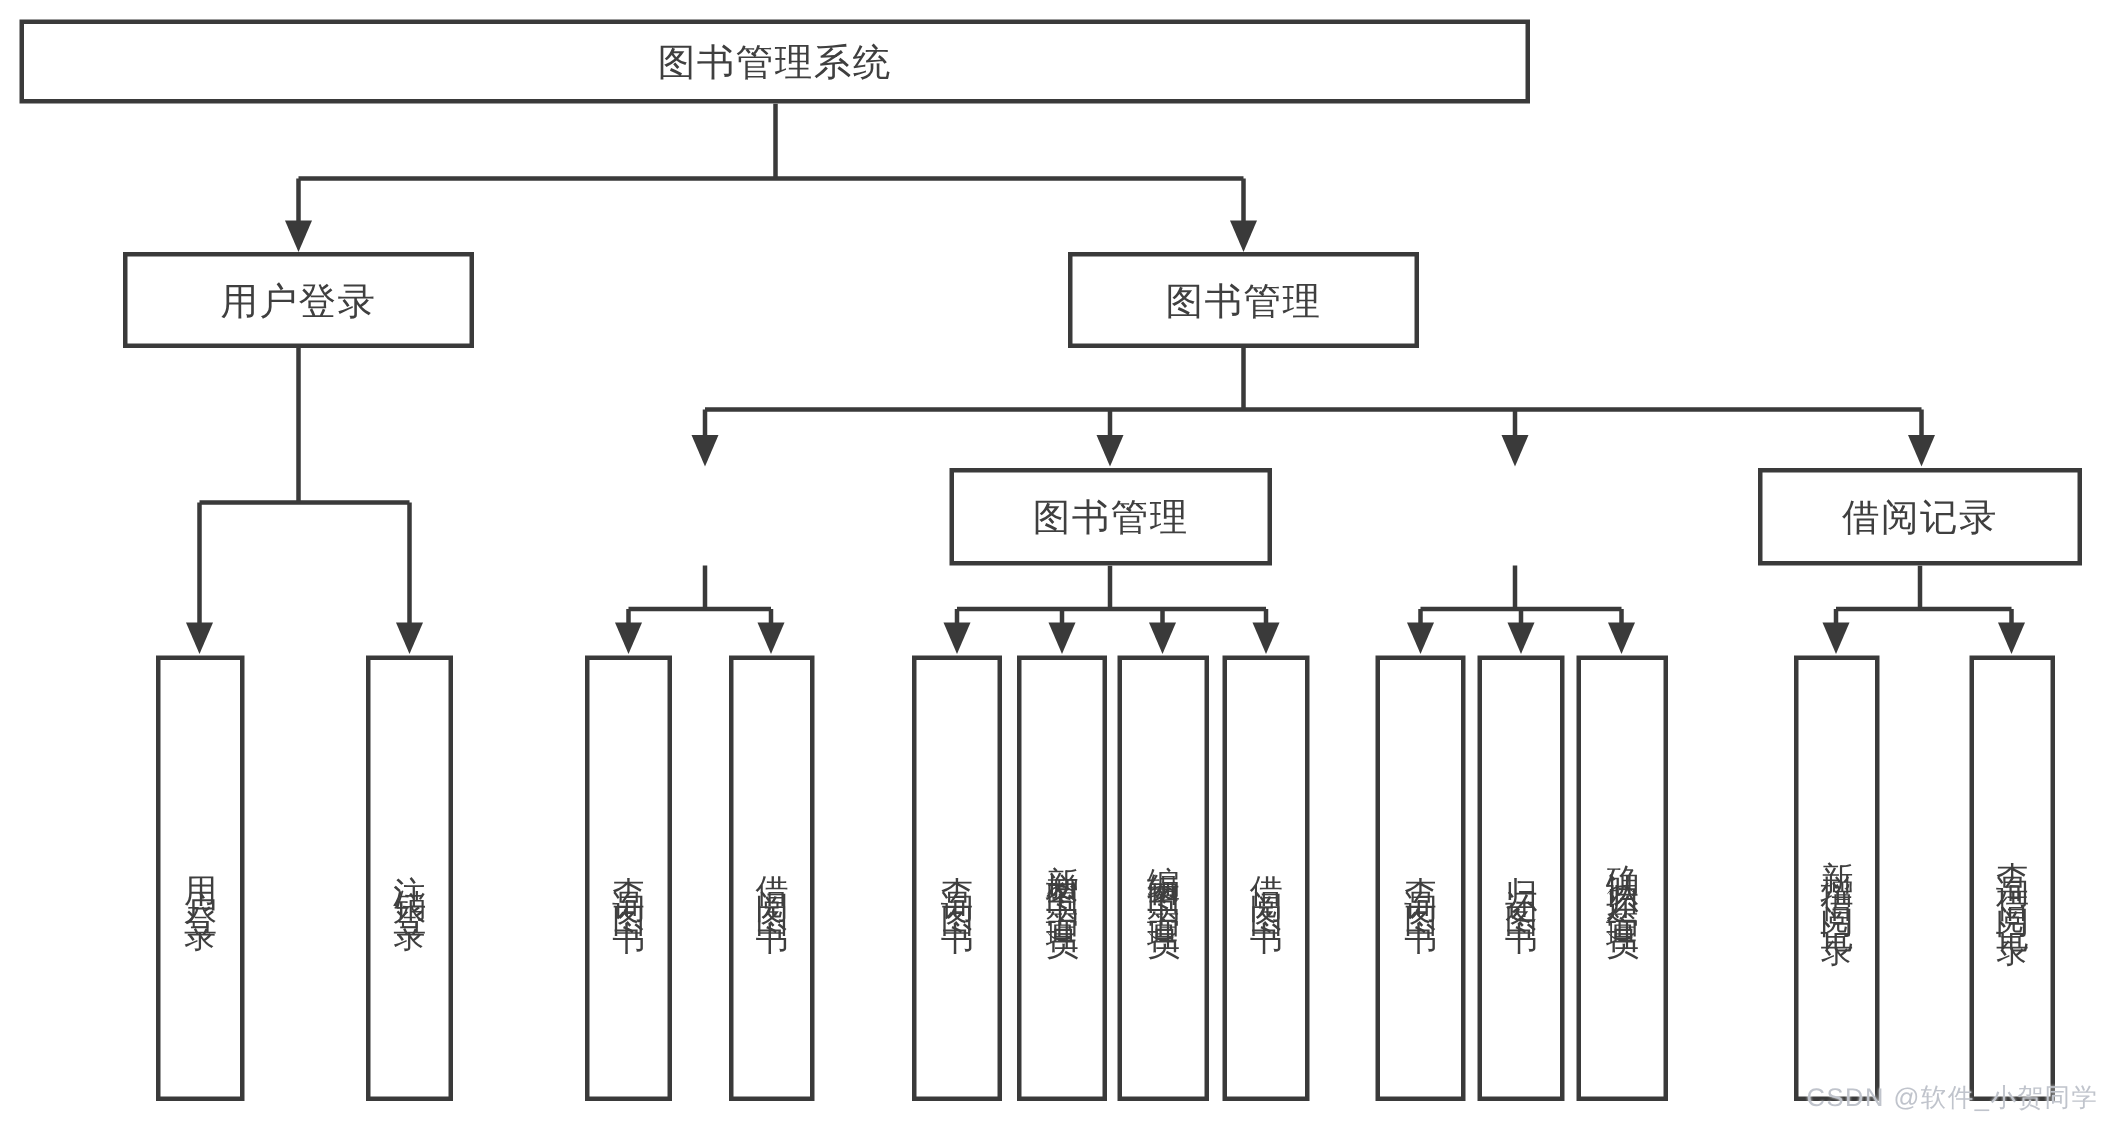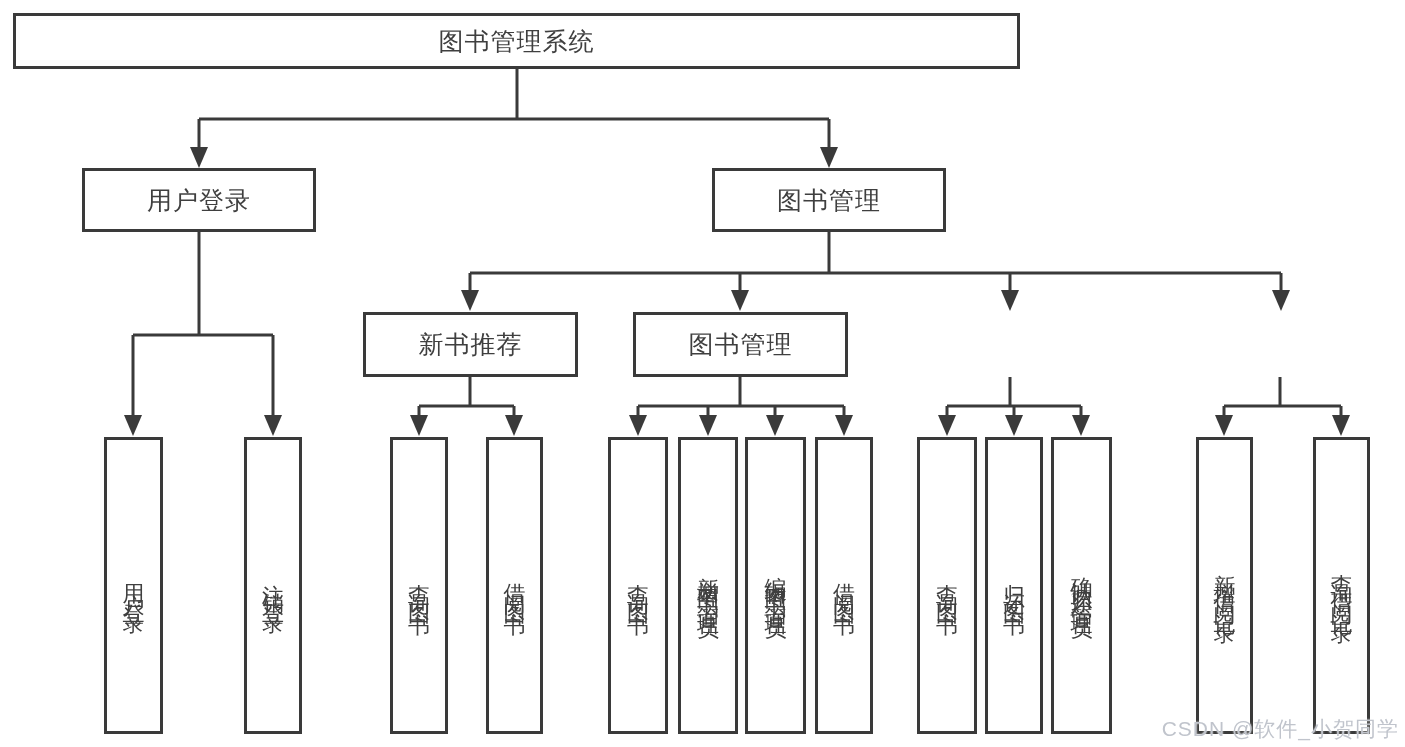--- a/index.html
+++ b/index.html
@@ -30,21 +30,21 @@
     text-orientation: mixed;
     letter-spacing: 10px;
     line-height: 1.1;
     white-space: nowrap;
   }
   .vtext.tight { letter-spacing: 6px; }
   #watermark {
     position: absolute;
     right: 6px;
     bottom: 4px;
-    font-size: 21px;
+    font-size: 17px;
     color: #c0c4cc;
     letter-spacing: 1px;
     z-index: 5;
     text-shadow: 0 0 2px #ffffff;
   }
 </style>
 </head>
 <body>
 
 <div id="canvas">
@@ -86,25 +86,25 @@
     <span>图书管理系统</span>
   </div>
 
   <div class="node hbox" style="left:82px; top:168px; width:234px; height:64px;">
     <span>用户登录</span>
   </div>
   <div class="node hbox" style="left:712px; top:168px; width:234px; height:64px;">
     <span>图书管理</span>
   </div>
 
-  <div class="node hbox" style="left:363px; top:312px; width:215px; height:65px;">
-    <span>新书推荐</span>
-  </div>
   <div class="node hbox" style="left:633px; top:312px; width:215px; height:65px;">
     <span>图书管理</span>
+  </div>
+  <div class="node hbox" style="left:1172px; top:312px; width:216px; height:65px;">
+    <span>借阅记录</span>
   </div>
 
   <div class="node vbox" style="left:104px; top:437px; width:59px; height:297px;">
     <span class="vtext">用户登录</span>
   </div>
   <div class="node vbox" style="left:244px; top:437px; width:58px; height:297px;">
     <span class="vtext">注销登录</span>
   </div>
 
   <div class="node vbox" style="left:390px; top:437px; width:58px; height:297px;">

